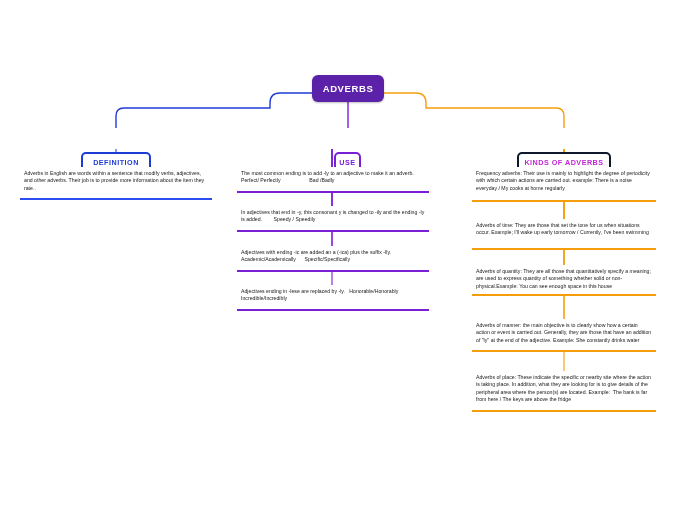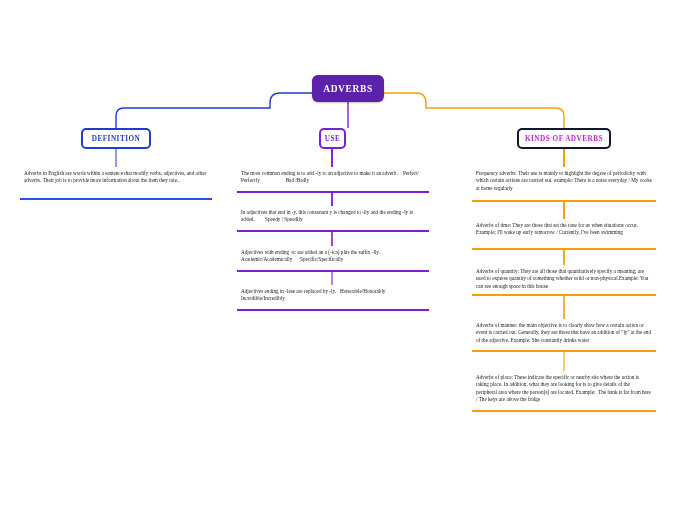--- a/index.html
+++ b/index.html
@@ -10,21 +10,20 @@
     width: 696px;
     height: 520px;
     background: #ffffff;
     font-family: "Liberation Sans", sans-serif;
     overflow: hidden;
   }
   #canvas {
     position: relative;
     width: 572px;
     height: 520px;
-    font-family: Liberation Serif, serif;
   }
   svg.connectors {
     position: absolute;
     left: 0;
     top: 0;
     width: 696px;
     height: 520px;
     pointer-events: none;
   }
 
@@ -52,36 +51,37 @@
   
   .branch-node {
     position: absolute;
     height: 21px;
     border-radius: 5px;
     background: #ffffff;
     display: flex;
     align-items: center;
     justify-content: center;
     box-sizing: border-box;
+    margin-top: 24px;
   }
   .branch-node .label {
     font-size: 7.2px;
     font-weight: bold;
     letter-spacing: 0.5px;
   }
   .branch-definition {
     left: 81px;
     top: 128px;
     width: 70px;
     border: 2px solid #1f3bd6;
   }
   .branch-definition .label { color: #1f3bd6; }
 
   .branch-use {
-    left: 319px;
+    left: 334px;
     top: 128px;
     width: 27px;
     border: 2px solid #7b1fd6;
   }
   .branch-use .label { color: #7b1fd6; }
 
   .branch-kinds {
     left: 517px;
     top: 128px;
     width: 94px;

